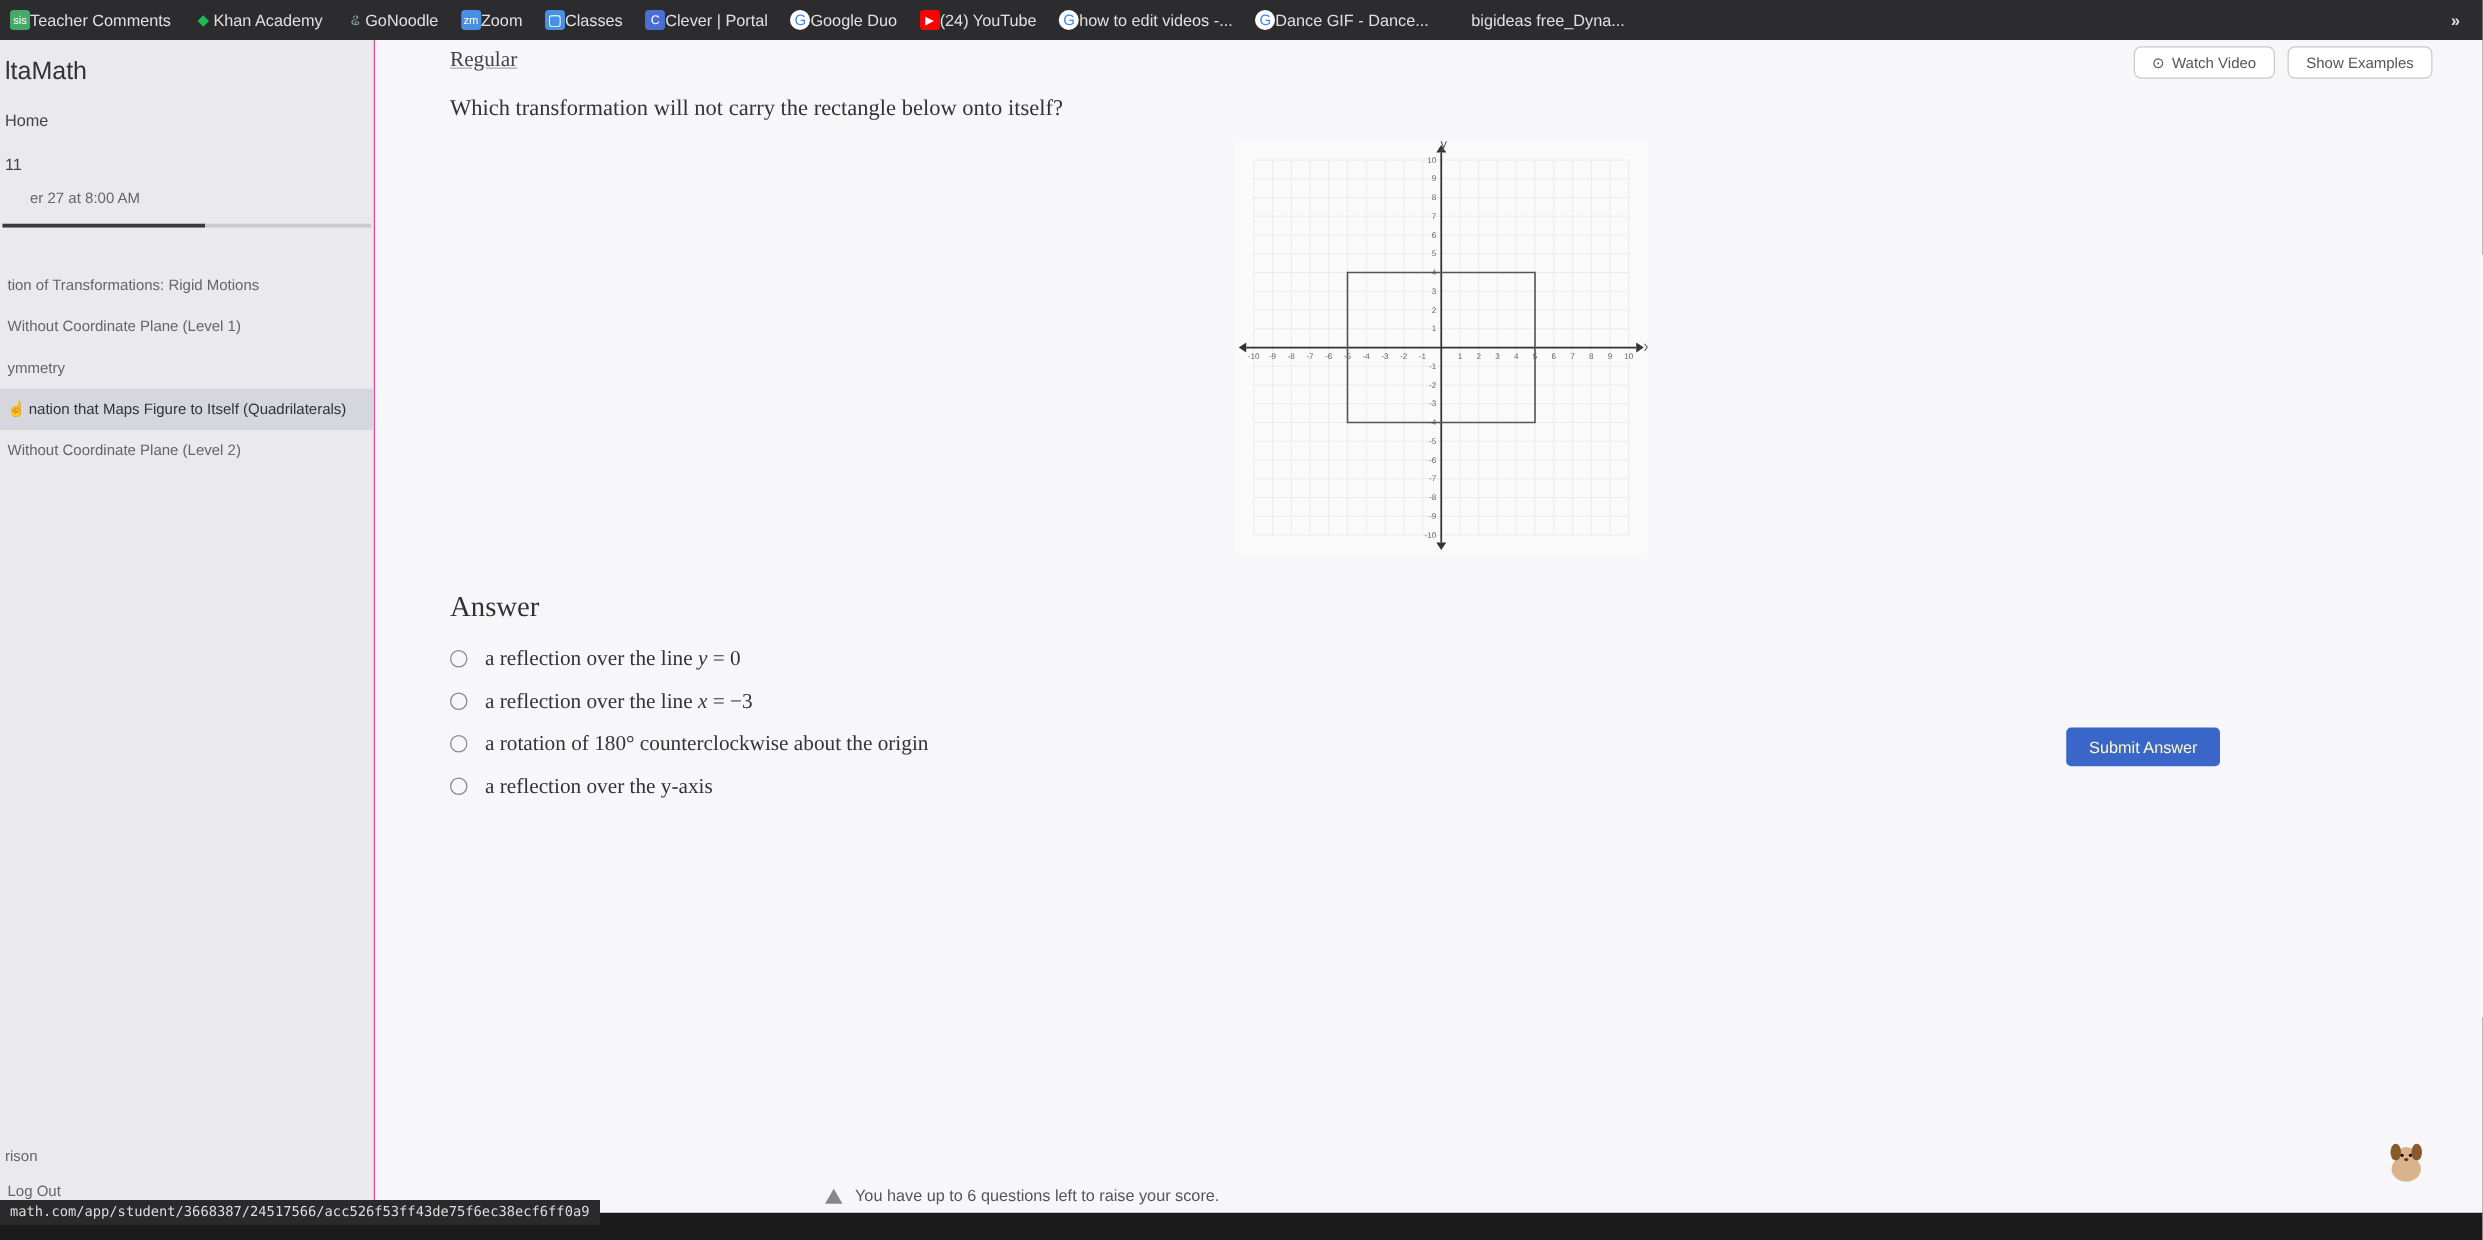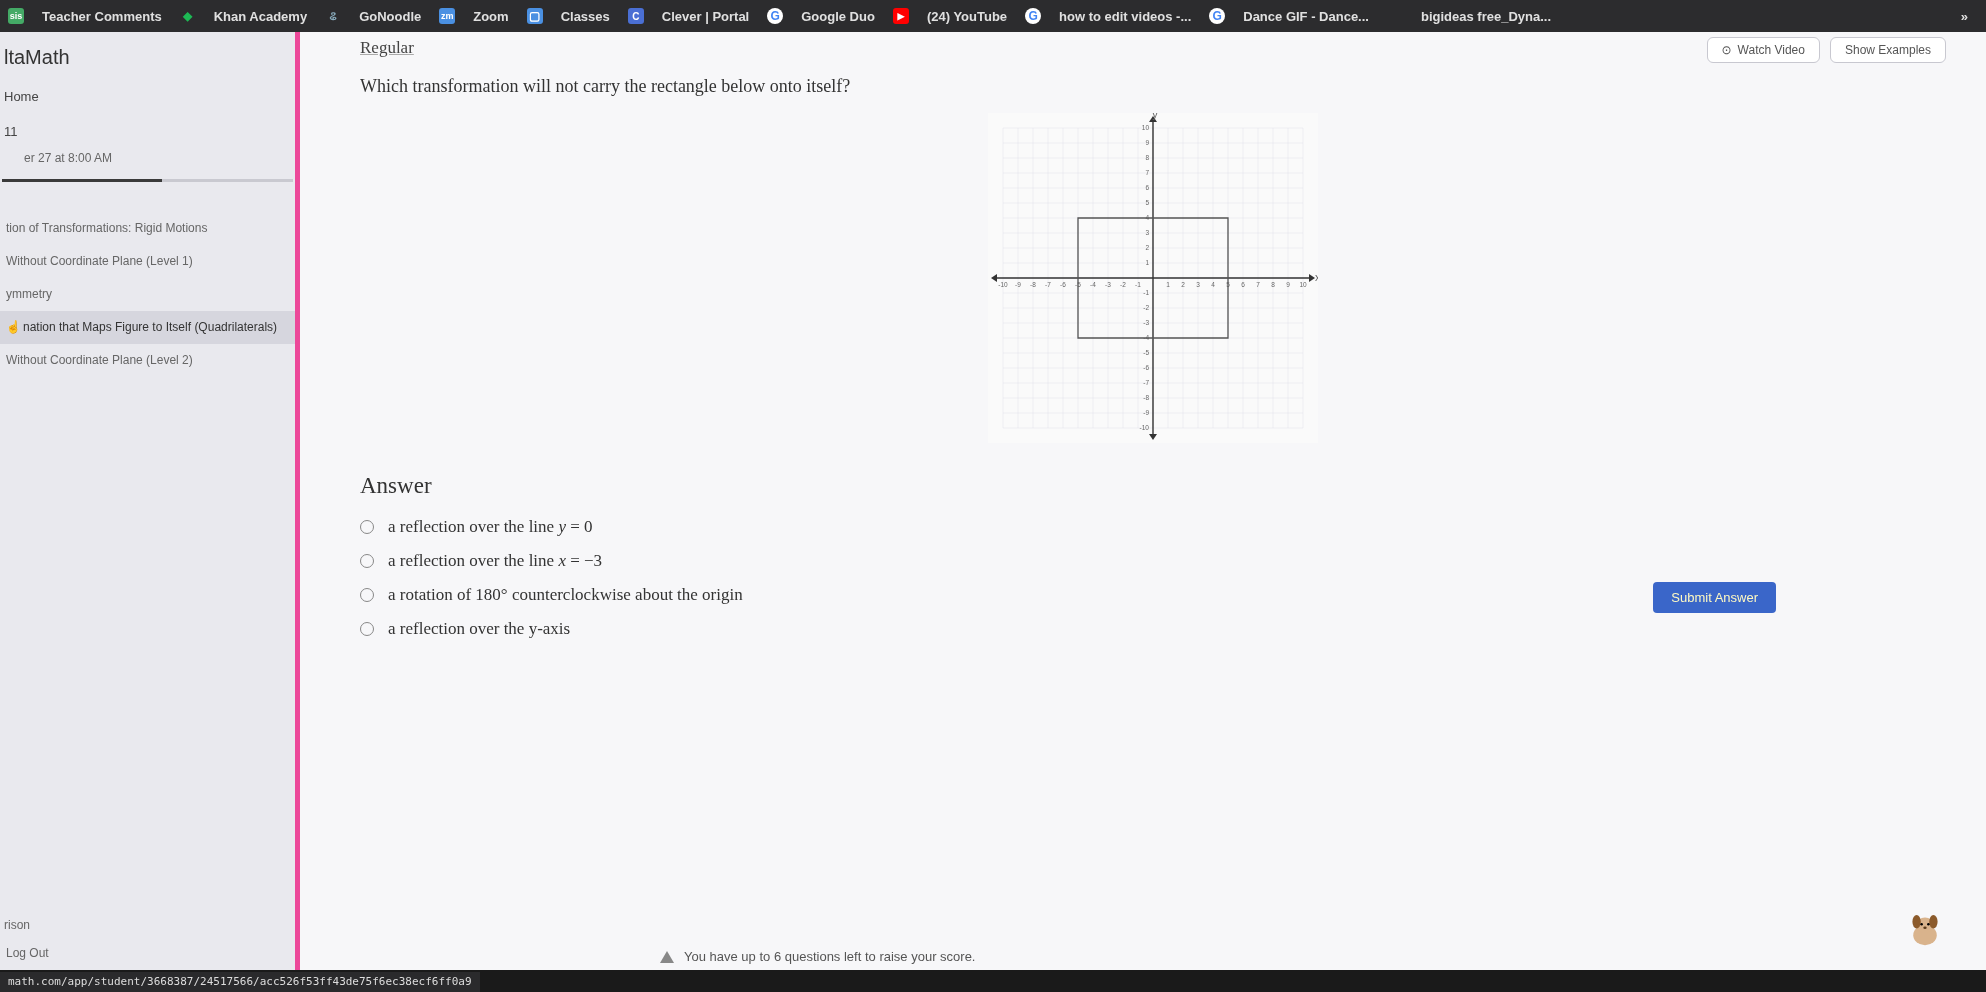--- a/index.html
+++ b/index.html
@@ -18,23 +18,22 @@
   align-items: center;
   padding: 0 8px;
   gap: 18px;
   color: #e0e0e0;
   font-size: 13px;
   white-space: nowrap;
 }
 .bookmark-item {
   display: flex;
   align-items: center;
-  gap: 18px;
+  gap: 0;
   cursor: pointer;
-  font-weight: bold;
 }
 .bm-icon {
   width: 16px; height: 16px;
   display: inline-flex;
   align-items: center;
   justify-content: center;
   font-size: 12px;
   border-radius: 3px;
 }
 .bm-overflow { margin-left: auto; padding: 0 10px; font-weight: bold; }
@@ -42,21 +41,21 @@
 .app-area {
   display: flex;
   background: #f5f5f7;
   height: calc(100% - 32px - 22px);
   position: relative;
 }
 
 .sidebar {
   width: 300px;
   background: #e9e9ee;
-  border-right: 5px solid #ec4899;
+  border-right: 1px solid #ec4899;
   display: flex;
   flex-direction: column;
   font-size: 13px;
   color: #444;
 }
 .brand {
   font-size: 20px;
   padding: 14px 12px 10px 4px;
   color: #333;
   font-weight: 500;
@@ -225,21 +224,21 @@
 
 .mascot {
   position: absolute;
   right: 40px;
   bottom: 18px;
   width: 42px; height: 42px;
 }
 
 .statusbar {
   position: absolute;
-  bottom: 0;
+  bottom: 12px;
   left: 0;
   height: 20px;
   background: #2a2a2c;
   color: #ddd;
   font-size: 11px;
   padding: 3px 8px;
   font-family: monospace;
 }
 </style>
 </head>

